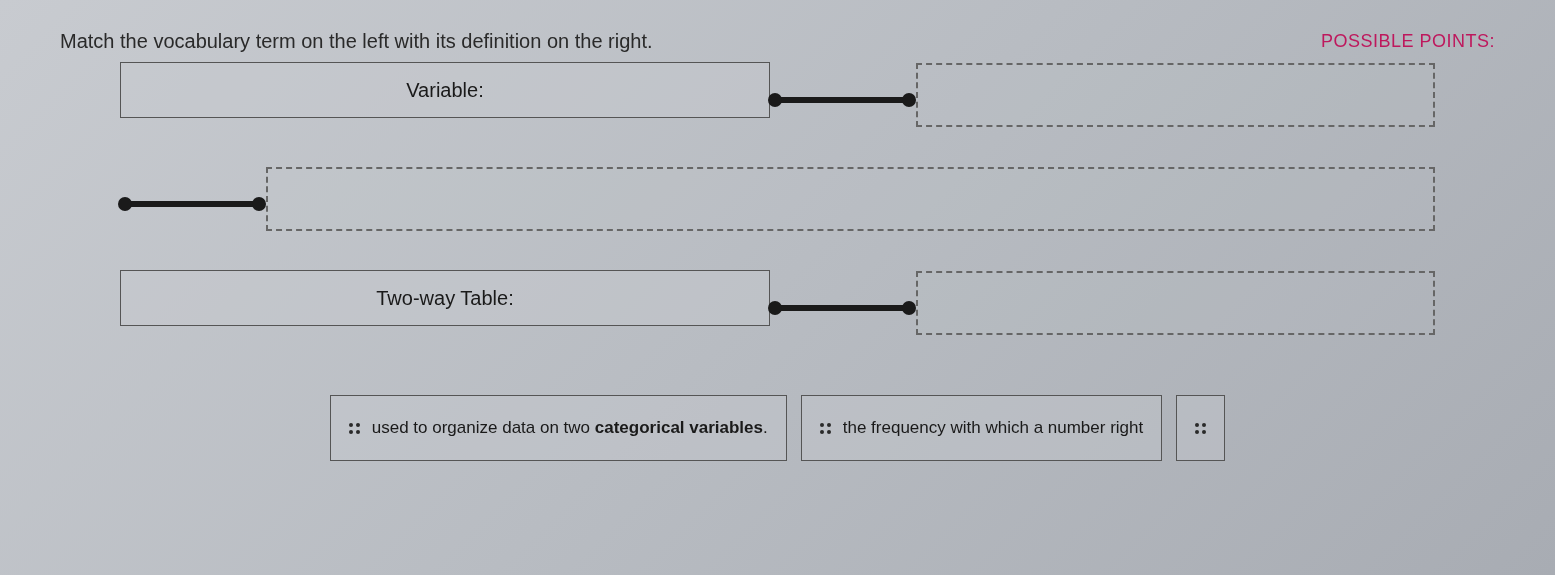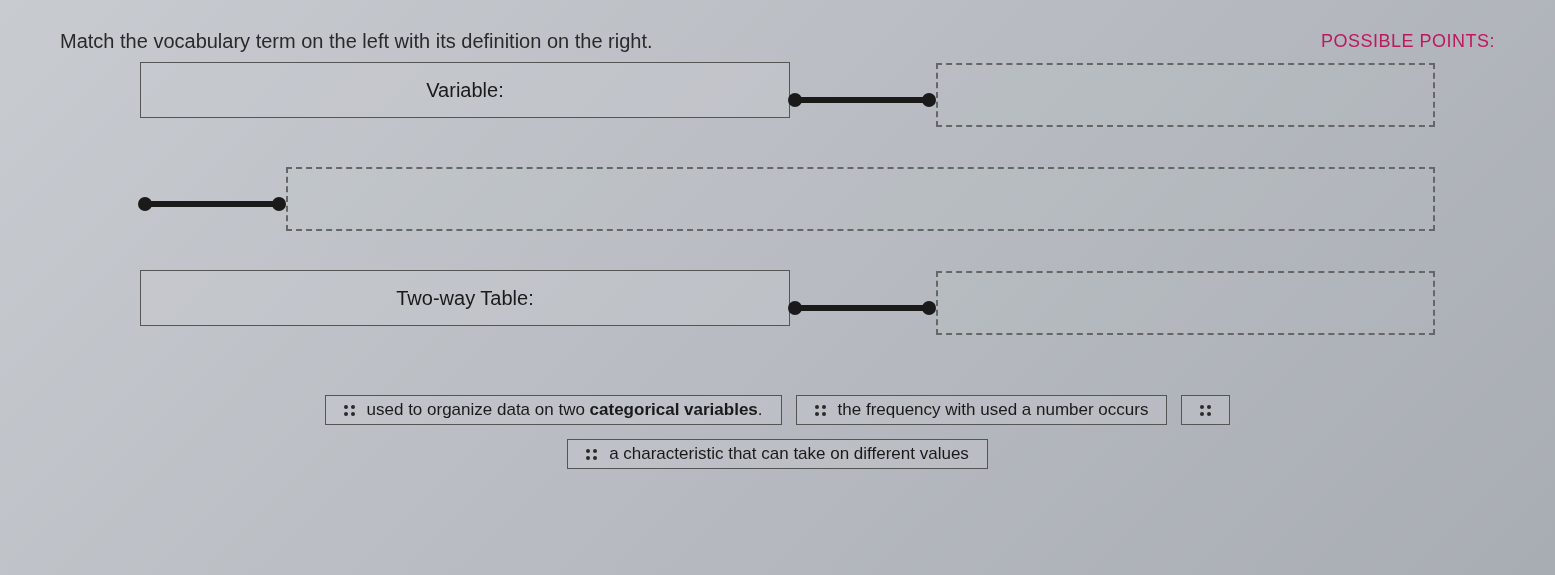--- a/index.html
+++ b/index.html
@@ -37,21 +37,20 @@
       display: flex;
       flex-direction: column;
       gap: 30px;
       margin-bottom: 60px;
       padding: 0 60px 0 60px;
     }
     .match-row {
       display: flex;
       align-items: center;
       position: relative;
-      margin-left: 20px;
     }
     .term-box {
       width: 650px;
       height: 56px;
       border: 1px solid #555;
       background: rgba(200, 203, 208, 0.4);
       display: flex;
       align-items: center;
       justify-content: center;
       font-size: 20px;
@@ -90,21 +89,21 @@
     .options-area {
       display: flex;
       flex-wrap: wrap;
       justify-content: center;
       gap: 14px;
       padding: 0 100px;
     }
     .option-chip {
       border: 1px solid #555;
       background: rgba(200, 203, 208, 0.35);
-      padding: 4px 18px;
+      padding: 22px 18px;
       font-size: 17px;
       color: #1a1a1a;
       display: flex;
       align-items: center;
       gap: 12px;
       cursor: move;
     }
     .drag-handle {
       display: inline-flex;
       flex-direction: column;
@@ -180,46 +179,31 @@
       <span class="drag-handle-row">
           <span class="drag-dot"></span>
           <span class="drag-dot"></span>
         </span>
       <span class="drag-handle-row">
           <span class="drag-dot"></span>
           <span class="drag-dot"></span>
         </span>
     </span>
     <span>
-      <span>the frequency with used a number occurs</span><b></b><span></span>
+      <span>the frequency with which a number right</span><b></b><span></span>
     </span>
   </div>
 
   <div class="option-chip">
     <span class="drag-handle">
       <span class="drag-handle-row">
           <span class="drag-dot"></span>
           <span class="drag-dot"></span>
         </span>
       <span class="drag-handle-row">
           <span class="drag-dot"></span>
           <span class="drag-dot"></span>
         </span>
     </span>
   </div>
 
-  <div class="option-chip">
-    <span class="drag-handle">
-      <span class="drag-handle-row">
-          <span class="drag-dot"></span>
-          <span class="drag-dot"></span>
-        </span>
-      <span class="drag-handle-row">
-          <span class="drag-dot"></span>
-          <span class="drag-dot"></span>
-        </span>
-    </span>
-    <span>
-      <span>a characteristic that can take on different values</span><b></b><span></span>
-    </span>
-  </div>
 
 </div>
 
 </body></html>

